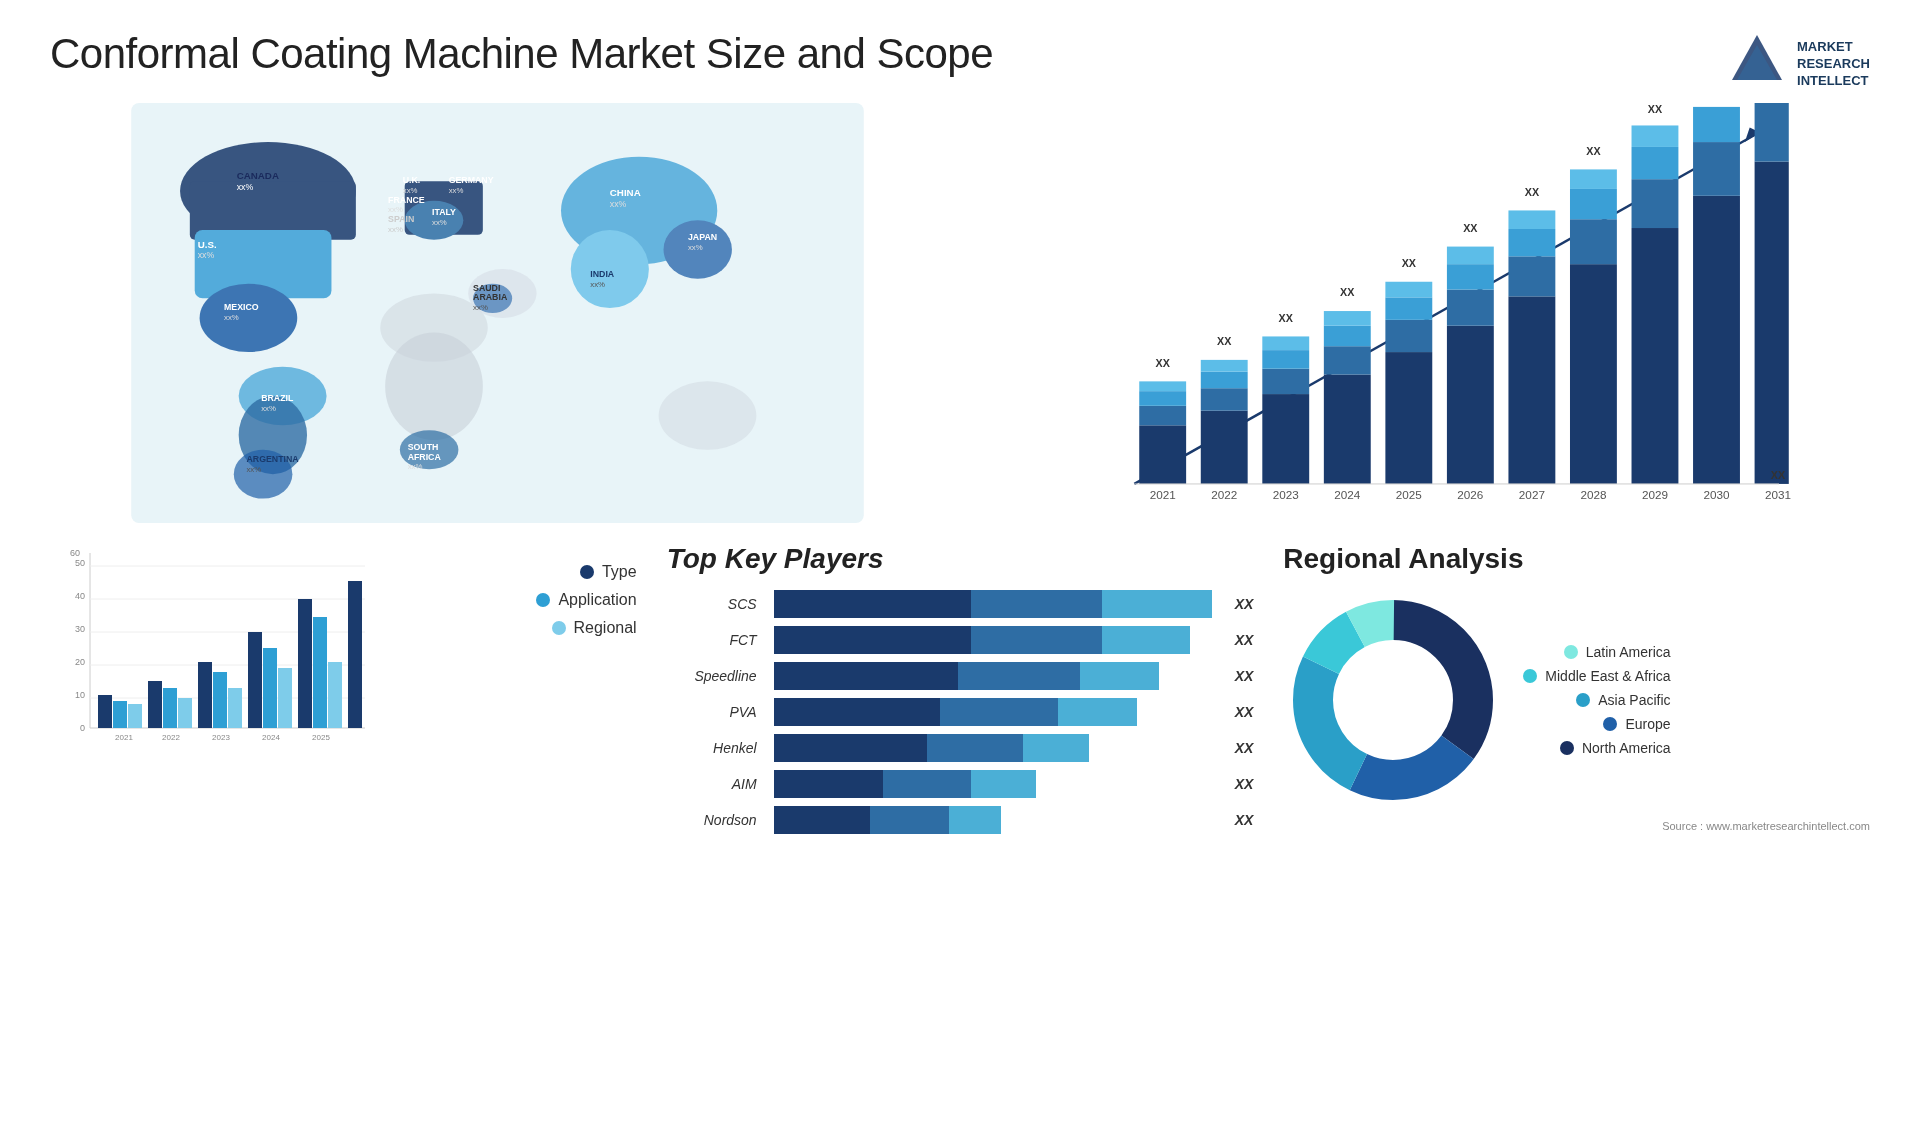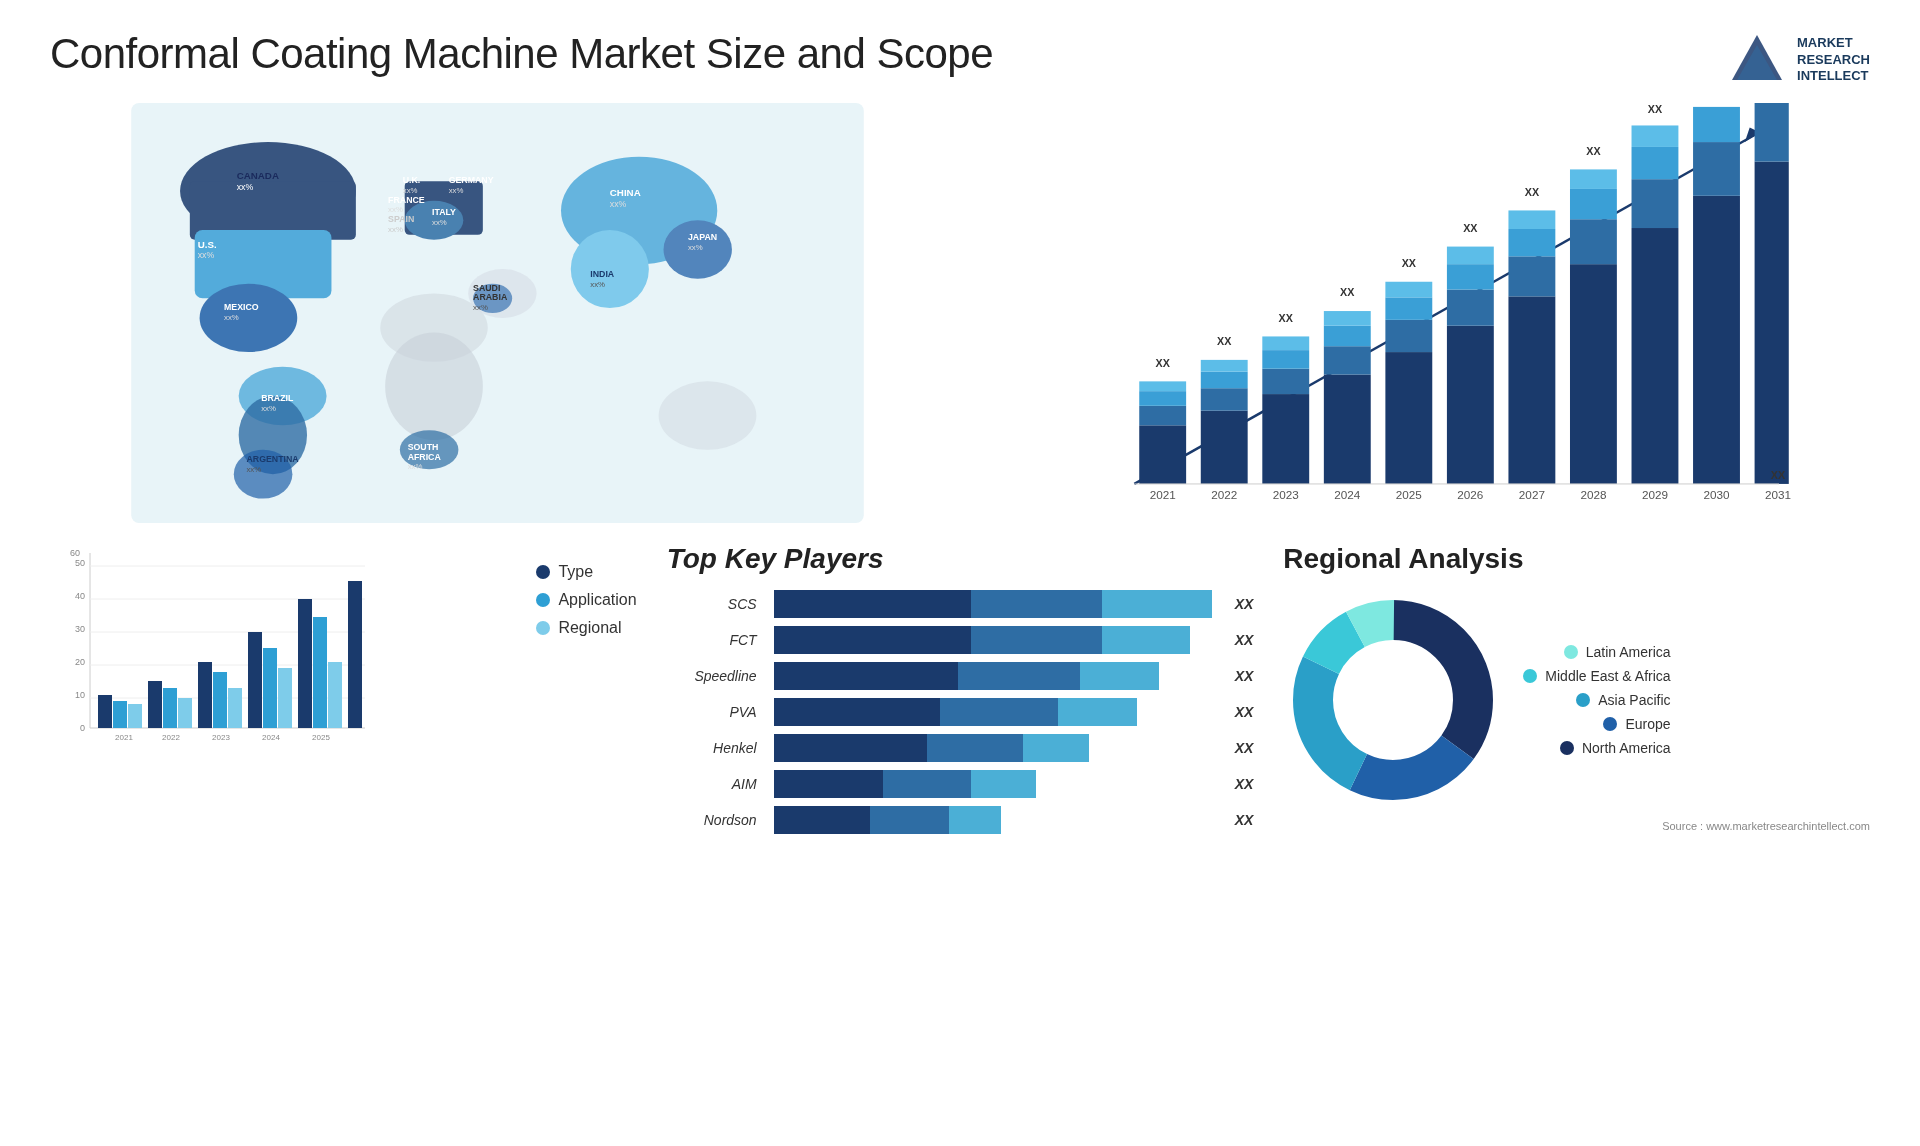--- a/index.html
+++ b/index.html
@@ -29,21 +29,21 @@
 
     .page-title {
       font-size: 42px;
       font-weight: 400;
       color: #222;
       letter-spacing: -0.5px;
     }
 
     .logo-container {
       display: flex;
-      align-items: center;
+      align-items: flex-end;
       gap: 10px;
     }
 
     .logo-icon {
       width: 60px;
       height: 60px;
     }
 
     .logo-text {
       font-size: 13px;
@@ -103,20 +103,21 @@
       gap: 10px;
       padding-top: 20px;
     }
 
     .legend-item {
       display: flex;
       align-items: center;
       gap: 8px;
       font-size: 16px;
       color: #333;
+      justify-content: flex-end;
     }
 
     .legend-dot {
       width: 14px;
       height: 14px;
       border-radius: 50%;
       flex-shrink: 0;
     }
 
     

